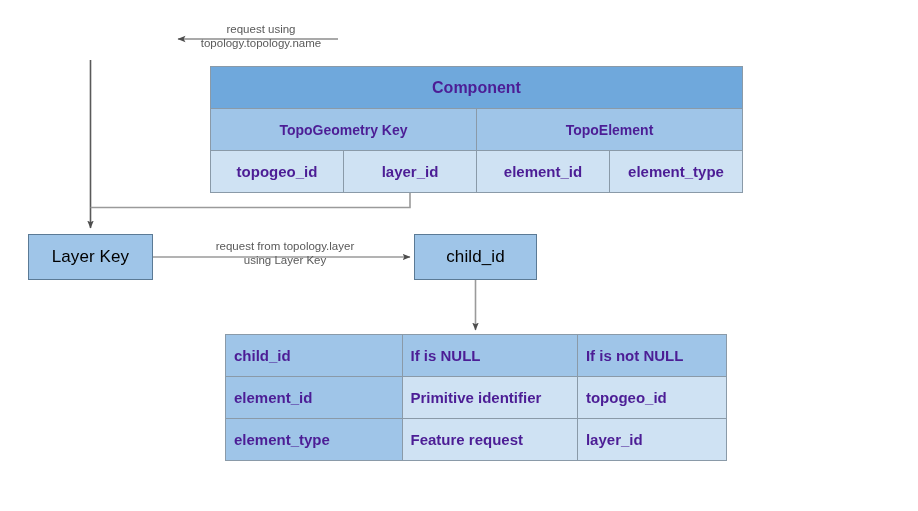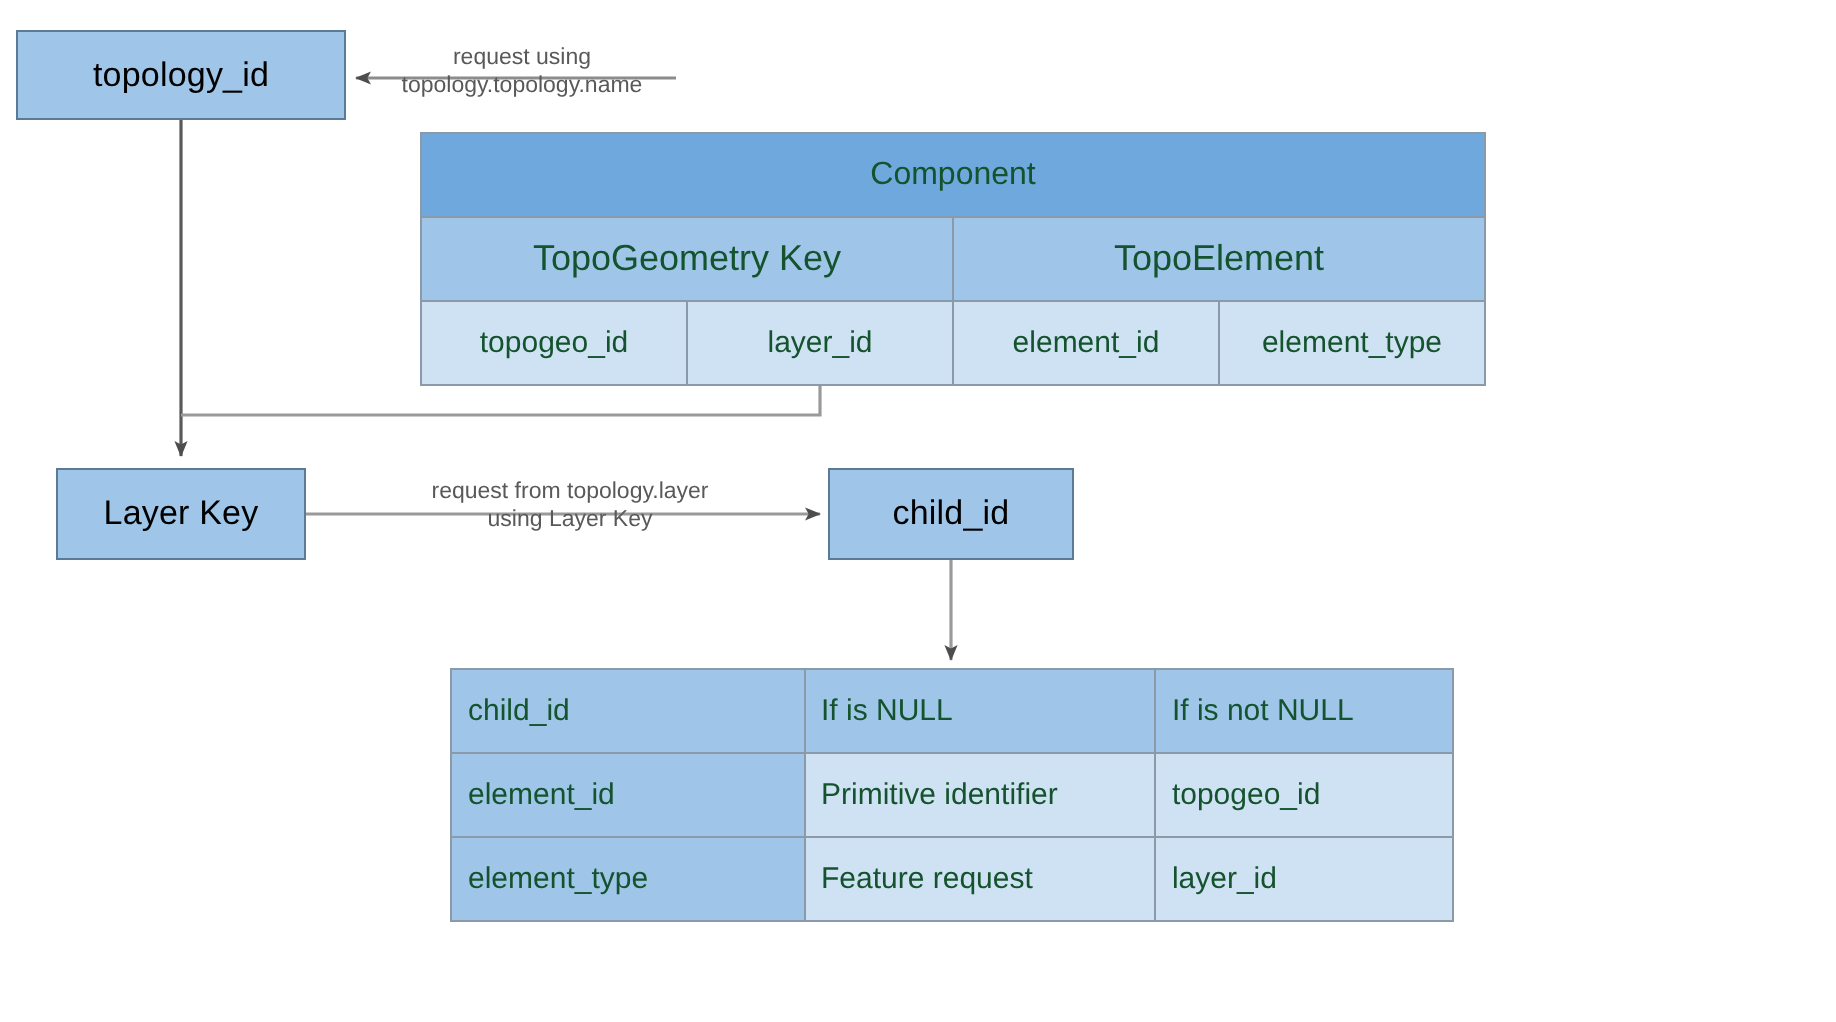--- a/index.html
+++ b/index.html
@@ -66,33 +66,34 @@
   }
   #title-relation { left: 342px; top: 26px; }
   #title-interp   { left: 303px; top: 477px; }
 
   
   table.grid {
     position: absolute;
     border-collapse: collapse;
     table-layout: fixed;
     font-size: 15px;
-    color: #14532d;
+    color: #4c1d95;
+    font-weight: bold;
   }
   table.grid td {
     border: 1px solid #8a9aa8;
     box-sizing: border-box;
     padding: 0 8px;
   }
 
   
   #table-component { left: 210px; top: 66px; width: 533px; }
   #table-component td { text-align: center; height: 42px; }
   #table-component .band-dark  { background: #6fa8dc; font-size: 16px; }
-  #table-component .band-mid   { background: #9fc5e8; font-size: 18px; }
+  #table-component .band-mid   { background: #9fc5e8; font-size: 14px; }
   #table-component .band-light { background: #cfe2f3; font-size: 15px; }
 
   
   #table-interp { left: 225px; top: 334px; width: 502px; }
   #table-interp td { text-align: left; height: 42px; font-size: 15px; }
   #table-interp .hdr   { background: #9fc5e8; }
   #table-interp .keycol { background: #9fc5e8; }
   #table-interp .cell   { background: #cfe2f3; }
 </style>
 </head>
@@ -116,23 +117,20 @@
     
     <polyline points="410,192 410,207.5 90.5,207.5" fill="none" stroke="#9a9a9a" stroke-width="1.6"></polyline>
 
      child_id --&gt;
     <line x1="153" y1="257" x2="410" y2="257" stroke="#9a9a9a" stroke-width="1.6" marker-end="url(#arrowdark)"></line>
 
      interpretation table --&gt;
     <line x1="475.5" y1="280" x2="475.5" y2="330" stroke="#9a9a9a" stroke-width="1.6" marker-end="url(#arrowdark)"></line>
   </svg>
 
-  <div class="node" id="node-topology-id">
-    <span>topology_id</span>
-  </div>
 
   <div class="node" id="node-layer-key">
     <span>Layer Key</span>
   </div>
 
   <div class="node" id="node-child-id">
     <span>child_id</span>
   </div>
 
   <div class="edge-label" id="label-request-layer">request from topology.layer

